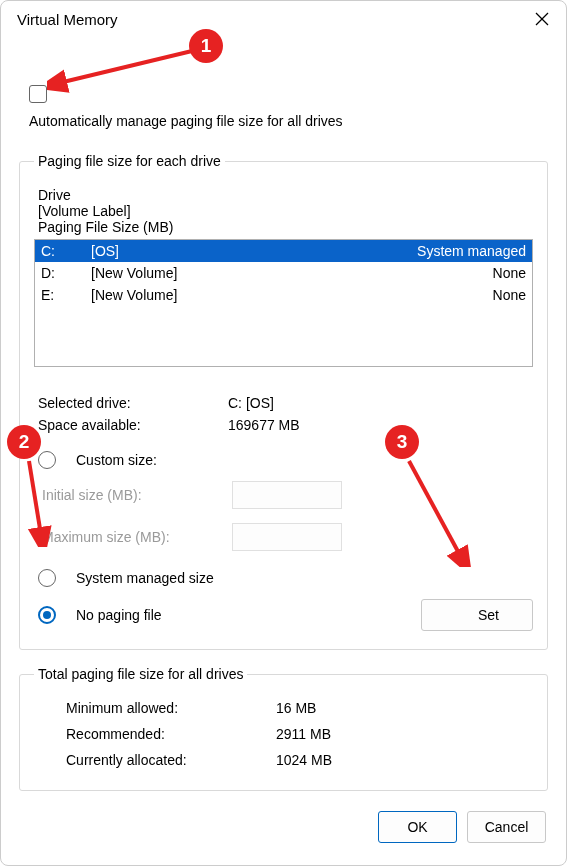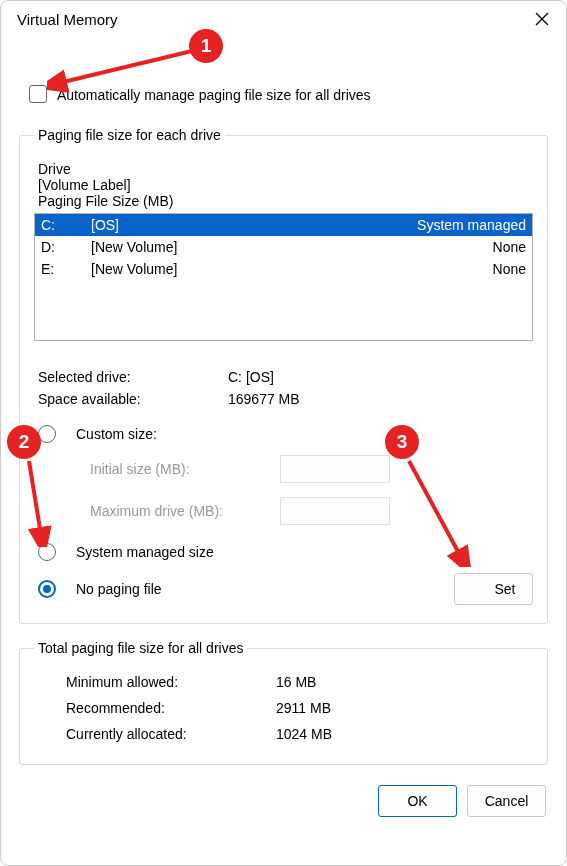--- a/index.html
+++ b/index.html
@@ -31,23 +31,24 @@
       align-items: center;
       justify-content: center;
       cursor: pointer;
     }
     .close-btn svg { width: 14px; height: 14px; }
     .content {
       padding: 8px 18px 18px 18px;
     }
     .auto-row {
       display: flex;
-      align-items: flex-end;
+      align-items: flex-start;
       gap: 10px;
       padding: 42px 0 14px 10px;
+      flex-direction: column;
     }
     .checkbox {
       width: 18px;
       height: 18px;
       border: 1px solid #666;
       border-radius: 3px;
       background: #fff;
     }
     fieldset {
       border: 1px solid #d9d9d9;
@@ -127,21 +128,20 @@
     }
     .size-inputs {
       margin-left: 4px;
       margin-bottom: 18px;
     }
     .size-row {
       display: flex;
       align-items: center;
       gap: 20px;
       margin-bottom: 14px;
-      margin-left: 48px;
     }
     .size-label {
       width: 170px;
       color: #9a9a9a;
     }
     .size-input {
       width: 110px;
       height: 28px;
       border: 1px solid #e0e0e0;
       background: #fdfdfd;
@@ -153,21 +153,21 @@
     }
     .btn {
       border: 1px solid #c8c8c8;
       background: #fdfdfd;
       border-radius: 3px;
       padding: 7px 0;
       text-align: center;
       cursor: pointer;
       font-size: 14px;
     }
-    .btn-set { width: 79px; margin-left: auto; padding-left: 23px; }
+    .btn-set { width: 112px; margin-left: auto; padding-left: 23px; }
     .totals-grid {
       display: grid;
       grid-template-columns: 210px 1fr;
       row-gap: 10px;
       padding: 6px 4px 4px 8px;
       margin-left: 24px;
     }
     .dialog-buttons {
       display: flex;
       justify-content: flex-end;
@@ -255,21 +255,21 @@
         <div class="radio"></div>
         <div>Custom size:</div>
       </div>
 
       <div class="size-inputs">
         <div class="size-row">
           <div class="size-label">Initial size (MB):</div>
           <div class="size-input"></div>
         </div>
         <div class="size-row">
-          <div class="size-label">Maximum drive (MB):</div>
+          <div class="size-label">Maximum size (MB):</div>
           <div class="size-input"></div>
         </div>
       </div>
 
       <div class="radio-row">
         <div class="radio"></div>
         <div>System managed size</div>
       </div>
 
       <div class="set-row">

